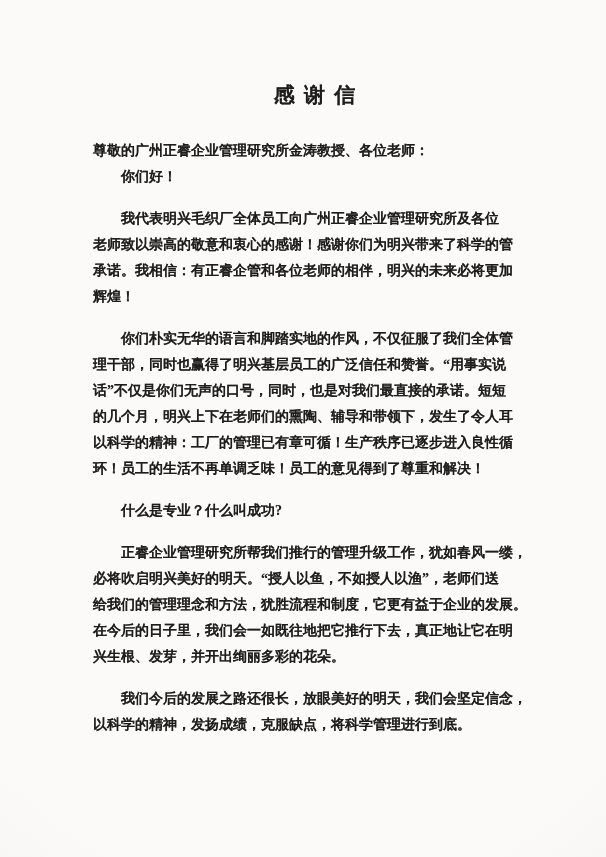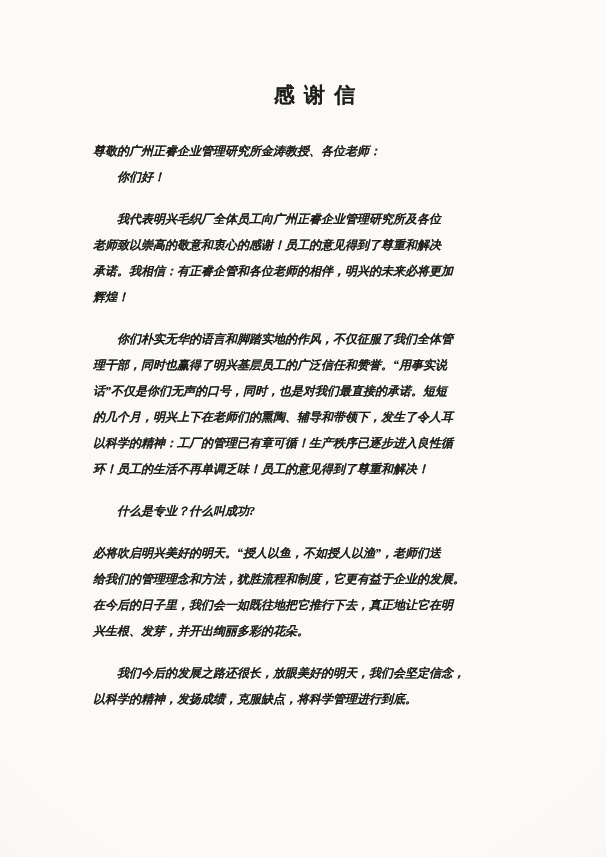--- a/index.html
+++ b/index.html
@@ -23,65 +23,65 @@
   }
   .title {
     font-size: 21px;
     font-weight: 700;
     letter-spacing: 2px;
     line-height: 30px;
     text-align: center;
     margin: 0 0 28px 0;
   }
   .line {
-    font-size: 12px;
+    font-size: 14px;
     font-weight: 600;
     line-height: 26px;
     white-space: pre;
-    font-style: italic;
   }
   .para {
     margin: 16px 0 6px 0;
   }
   .indent {
     text-indent: 2em;
   }
 </style>
 </head>
 <body>
 
 <div class="page">
 
   <div class="title">感 谢 信</div>
 
   <div class="line">尊敬的广州正睿企业管理研究所金涛教授、各位老师：</div>
   <div class="line indent">你们好！</div>
 
   <div class="para">
     <div class="line indent">我代表明兴毛织厂全体员工向广州正睿企业管理研究所及各位</div>
-    <div class="line">老师致以崇高的敬意和衷心的感谢！员工的意见得到了尊重和解决</div>
+    <div class="line">老师致以崇高的敬意和衷心的感谢！感谢你们为明兴带来了科学的管</div>
     <div class="line">承诺。我相信：有正睿企管和各位老师的相伴，明兴的未来必将更加</div>
     <div class="line">辉煌！</div>
   </div>
 
   <div class="para">
     <div class="line indent">你们朴实无华的语言和脚踏实地的作风，不仅征服了我们全体管</div>
     <div class="line">理干部，同时也赢得了明兴基层员工的广泛信任和赞誉。“用事实说</div>
     <div class="line">话”不仅是你们无声的口号，同时，也是对我们最直接的承诺。短短</div>
     <div class="line">的几个月，明兴上下在老师们的熏陶、辅导和带领下，发生了令人耳</div>
     <div class="line">以科学的精神：工厂的管理已有章可循！生产秩序已逐步进入良性循</div>
     <div class="line">环！员工的生活不再单调乏味！员工的意见得到了尊重和解决！</div>
   </div>
 
   <div class="para">
     <div class="line indent">什么是专业？什么叫成功?</div>
   </div>
 
 
   <div class="para">
+    <div class="line indent">正睿企业管理研究所帮我们推行的管理升级工作，犹如春风一缕，</div>
     <div class="line">必将吹启明兴美好的明天。“授人以鱼，不如授人以渔”，老师们送</div>
     <div class="line">给我们的管理理念和方法，犹胜流程和制度，它更有益于企业的发展。</div>
     <div class="line">在今后的日子里，我们会一如既往地把它推行下去，真正地让它在明</div>
     <div class="line">兴生根、发芽，并开出绚丽多彩的花朵。</div>
   </div>
 
   <div class="para">
     <div class="line indent">我们今后的发展之路还很长，放眼美好的明天，我们会坚定信念，</div>
     <div class="line">以科学的精神，发扬成绩，克服缺点，将科学管理进行到底。</div>
   </div>

